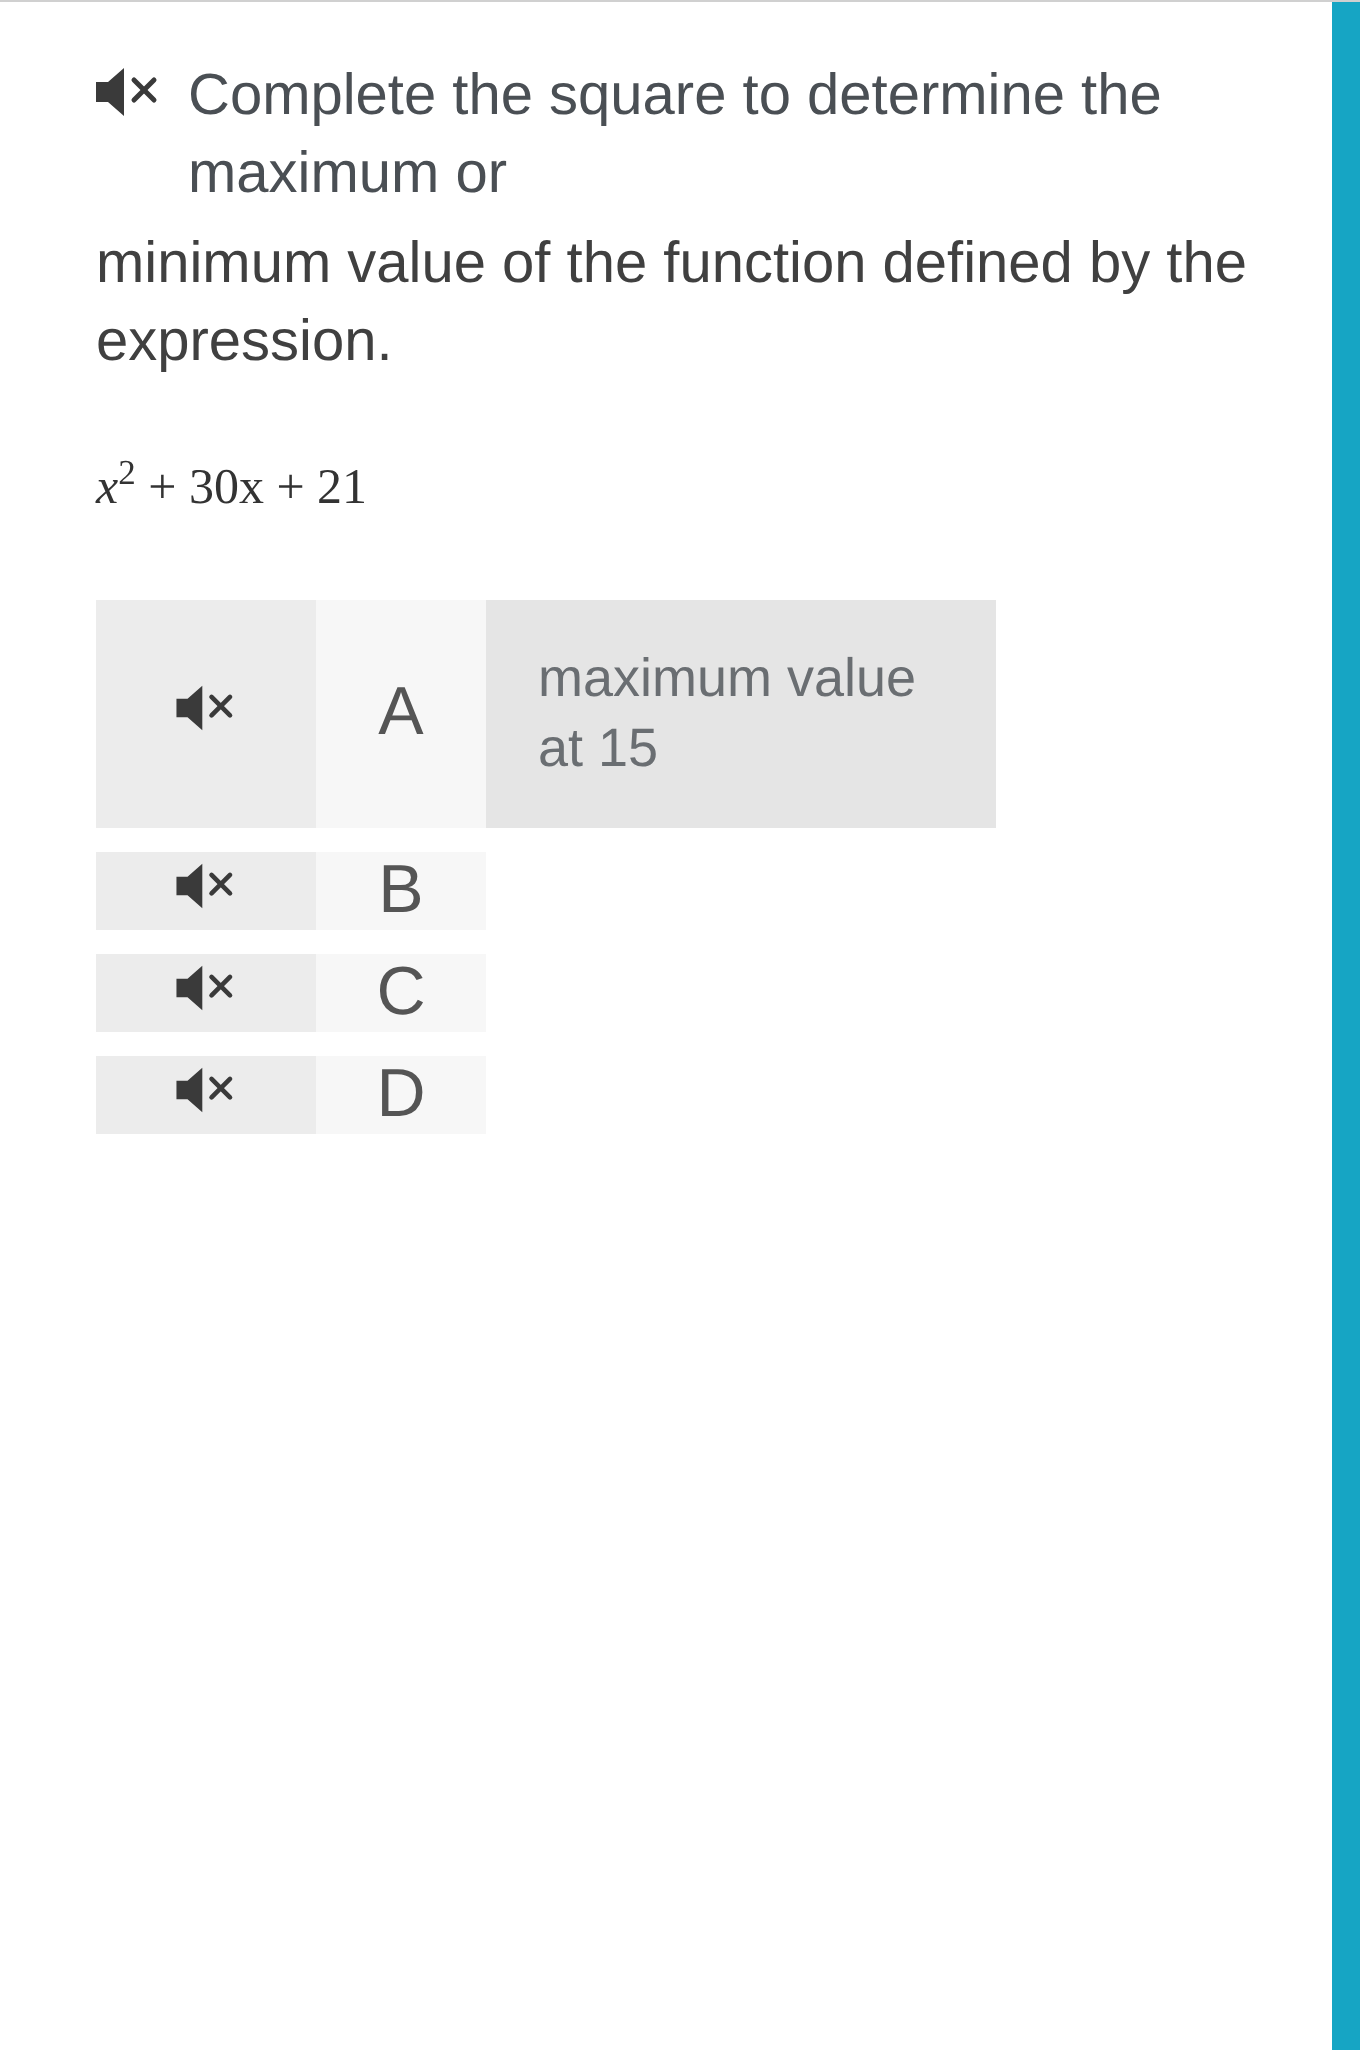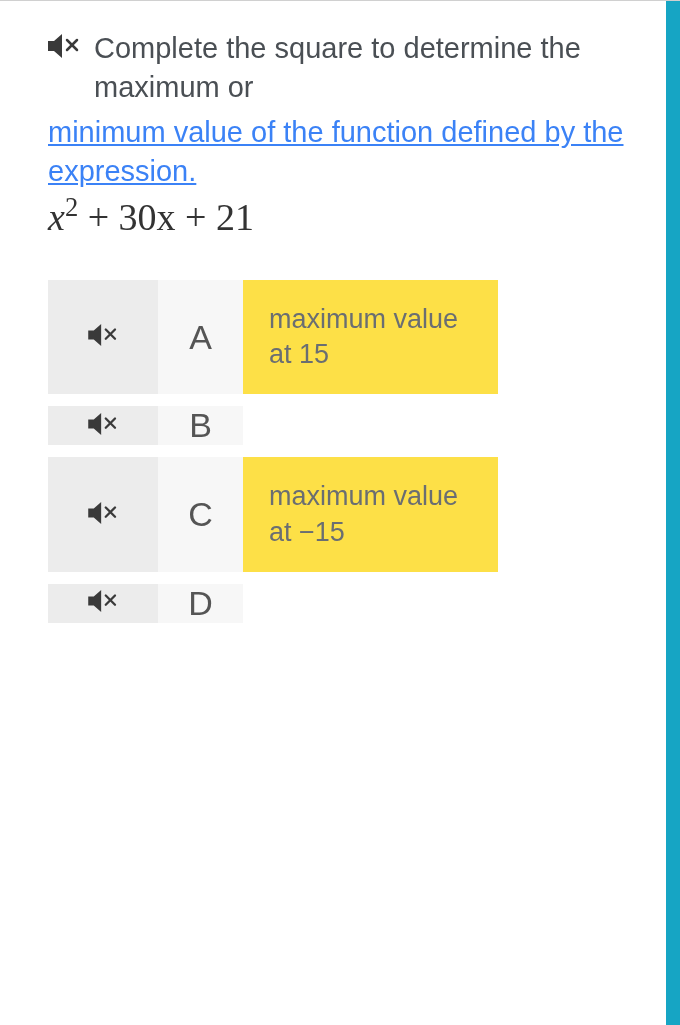--- a/index.html
+++ b/index.html
@@ -44,26 +44,26 @@
     }
     .question-text {
       font-size: 29px;
       line-height: 1.35;
       color: #4a4f54;
       font-weight: 400;
     }
     .question-text-full {
       font-size: 29px;
       line-height: 1.35;
-      color: #3b82f6;
+      color: #404040;
       font-weight: 400;
-      text-decoration: underline;
+      margin-bottom: 34px;
     }
     .expression {
-      font-size: 38px;
+      font-size: 25px;
       color: #333;
       margin-bottom: 42px;
       font-family: "Times New Roman", serif;
     }
     .expression .var {
       font-style: italic;
       font-family: "Times New Roman", serif;
     }
     .expression sup {
       font-size: 0.7em;
@@ -91,21 +91,21 @@
       display: flex;
       align-items: center;
       justify-content: center;
       font-size: 34px;
       color: #555;
       font-weight: 400;
       flex-shrink: 0;
     }
     .option-text {
       flex: 1;
-      background: #fde047;
+      background: #e5e5e5;
       padding: 22px 20px 22px 26px;
       font-size: 27px;
       color: #6a6e72;
       line-height: 1.3;
     }
     .option-speaker .speaker-svg {
       width: 30px;
       height: 24px;
     }
   </style>
@@ -163,21 +163,20 @@
       <div class="option-speaker">
         <span>
           <svg class="speaker-svg" viewBox="0 0 32 26">
             <path d="M0 8 L6 8 L14 1 L14 25 L6 18 L0 18 Z" fill="#3a3a3a"></path>
             <line x1="19" y1="7" x2="29" y2="17" stroke="#3a3a3a" stroke-width="2.5" stroke-linecap="round"></line>
             <line x1="29" y1="7" x2="19" y2="17" stroke="#3a3a3a" stroke-width="2.5" stroke-linecap="round"></line>
           </svg>
         </span>
       </div>
       <div class="option-letter">C</div>
-      <div class="option-text">maximum value at −15</div>
     </div>
 
     <div class="option-row">
       <div class="option-speaker">
         <span>
           <svg class="speaker-svg" viewBox="0 0 32 26">
             <path d="M0 8 L6 8 L14 1 L14 25 L6 18 L0 18 Z" fill="#3a3a3a"></path>
             <line x1="19" y1="7" x2="29" y2="17" stroke="#3a3a3a" stroke-width="2.5" stroke-linecap="round"></line>
             <line x1="29" y1="7" x2="19" y2="17" stroke="#3a3a3a" stroke-width="2.5" stroke-linecap="round"></line>
           </svg>

